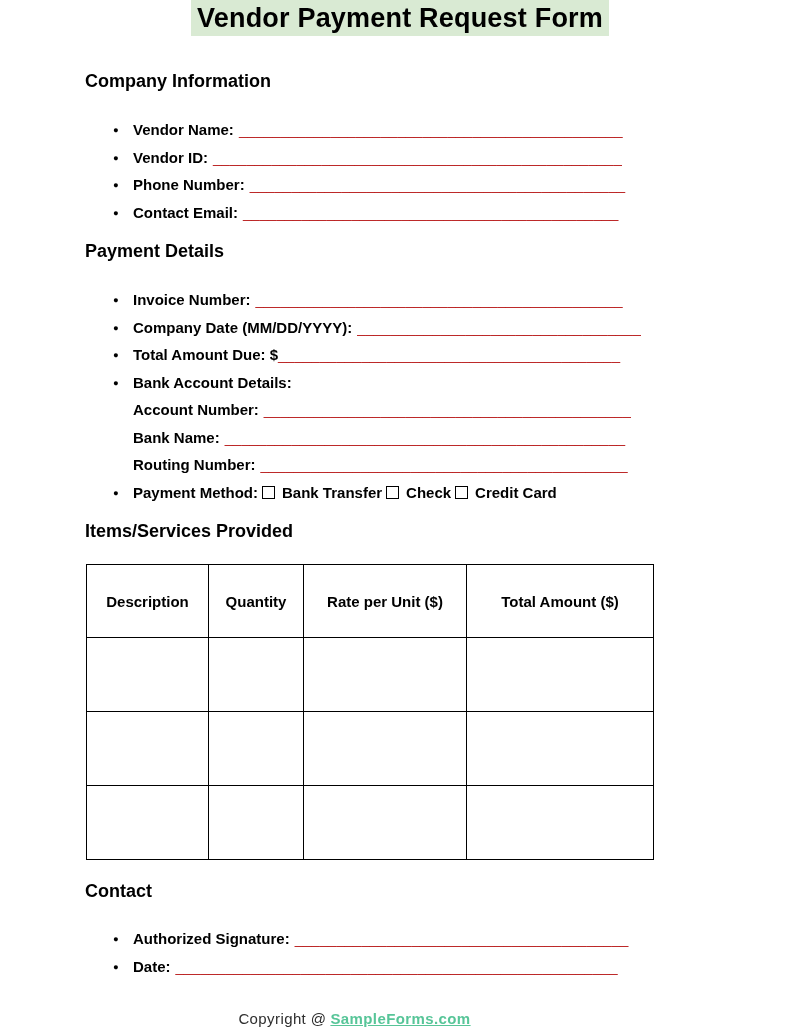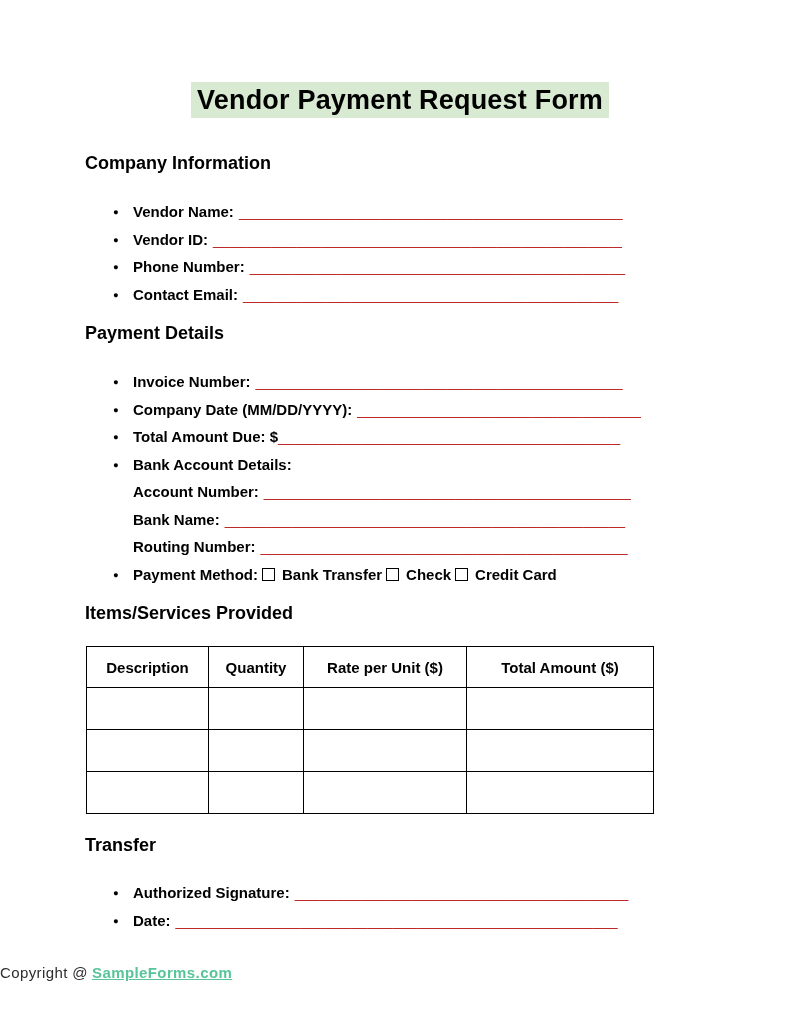--- a/index.html
+++ b/index.html
@@ -15,21 +15,20 @@
     color: #000000;
   }
   .page {
     position: relative;
     width: 800px;
     height: 1031px;
   }
   
   h1.title {
     margin: 0;
-    padding-top: 82px;
     text-align: center;
     font-size: 27px;
     line-height: 36px;
     font-weight: bold;
     letter-spacing: 0.2px;
   }
   h1.title .hl {
     background: #d9ead3;
     padding: 0 6px;
     display: inline-block;
@@ -96,39 +95,39 @@
   .option-label { font-weight: bold; }
   
   table.items {
     border-collapse: collapse;
     table-layout: fixed;
     width: 567px;
     margin: 24px 0 0 1px;
   }
   table.items th, table.items td {
     border: 1px solid #000;
-    padding: 0;
+    padding: 16px;
   }
   table.items th {
     height: 40px;
     font-size: 15px;
     font-weight: bold;
     text-align: center;
     vertical-align: middle;
   }
   table.items td { height: 41px; }
   col.c1 { width: 122px; }
   col.c2 { width: 95px;  }
   col.c3 { width: 163px; }
   col.c4 { width: 187px; }
   
   .footer {
     margin-top: 30px;
     padding-right: 91px;
-    text-align: left;
+    text-align: center;
     font-size: 15px;
     color: #2e2e2e;
     letter-spacing: 0.4px;
   }
   .footer .link {
     color: #57c598;
     font-weight: bold;
     text-decoration: underline;
     cursor: pointer;
     margin-left: 4px;
@@ -218,21 +217,21 @@
         </tr>
         <tr>
           <td></td>
             <td></td>
             <td></td>
             <td></td>
         </tr>
       </tbody>
     </table>
 
-    <h2 class="sec mt-appr">Transfer</h2>
+    <h2 class="sec mt-appr">Contact</h2>
     <ul class="fields appr">
       <li class="field-row">
         <span class="field-label">Authorized Signature:</span><span class="blank-line">________________________________________</span>
       </li>
       <li class="field-row">
         <span class="field-label">Date:</span><span class="blank-line">_____________________________________________________</span>
       </li>
     </ul>
   </div>
 

